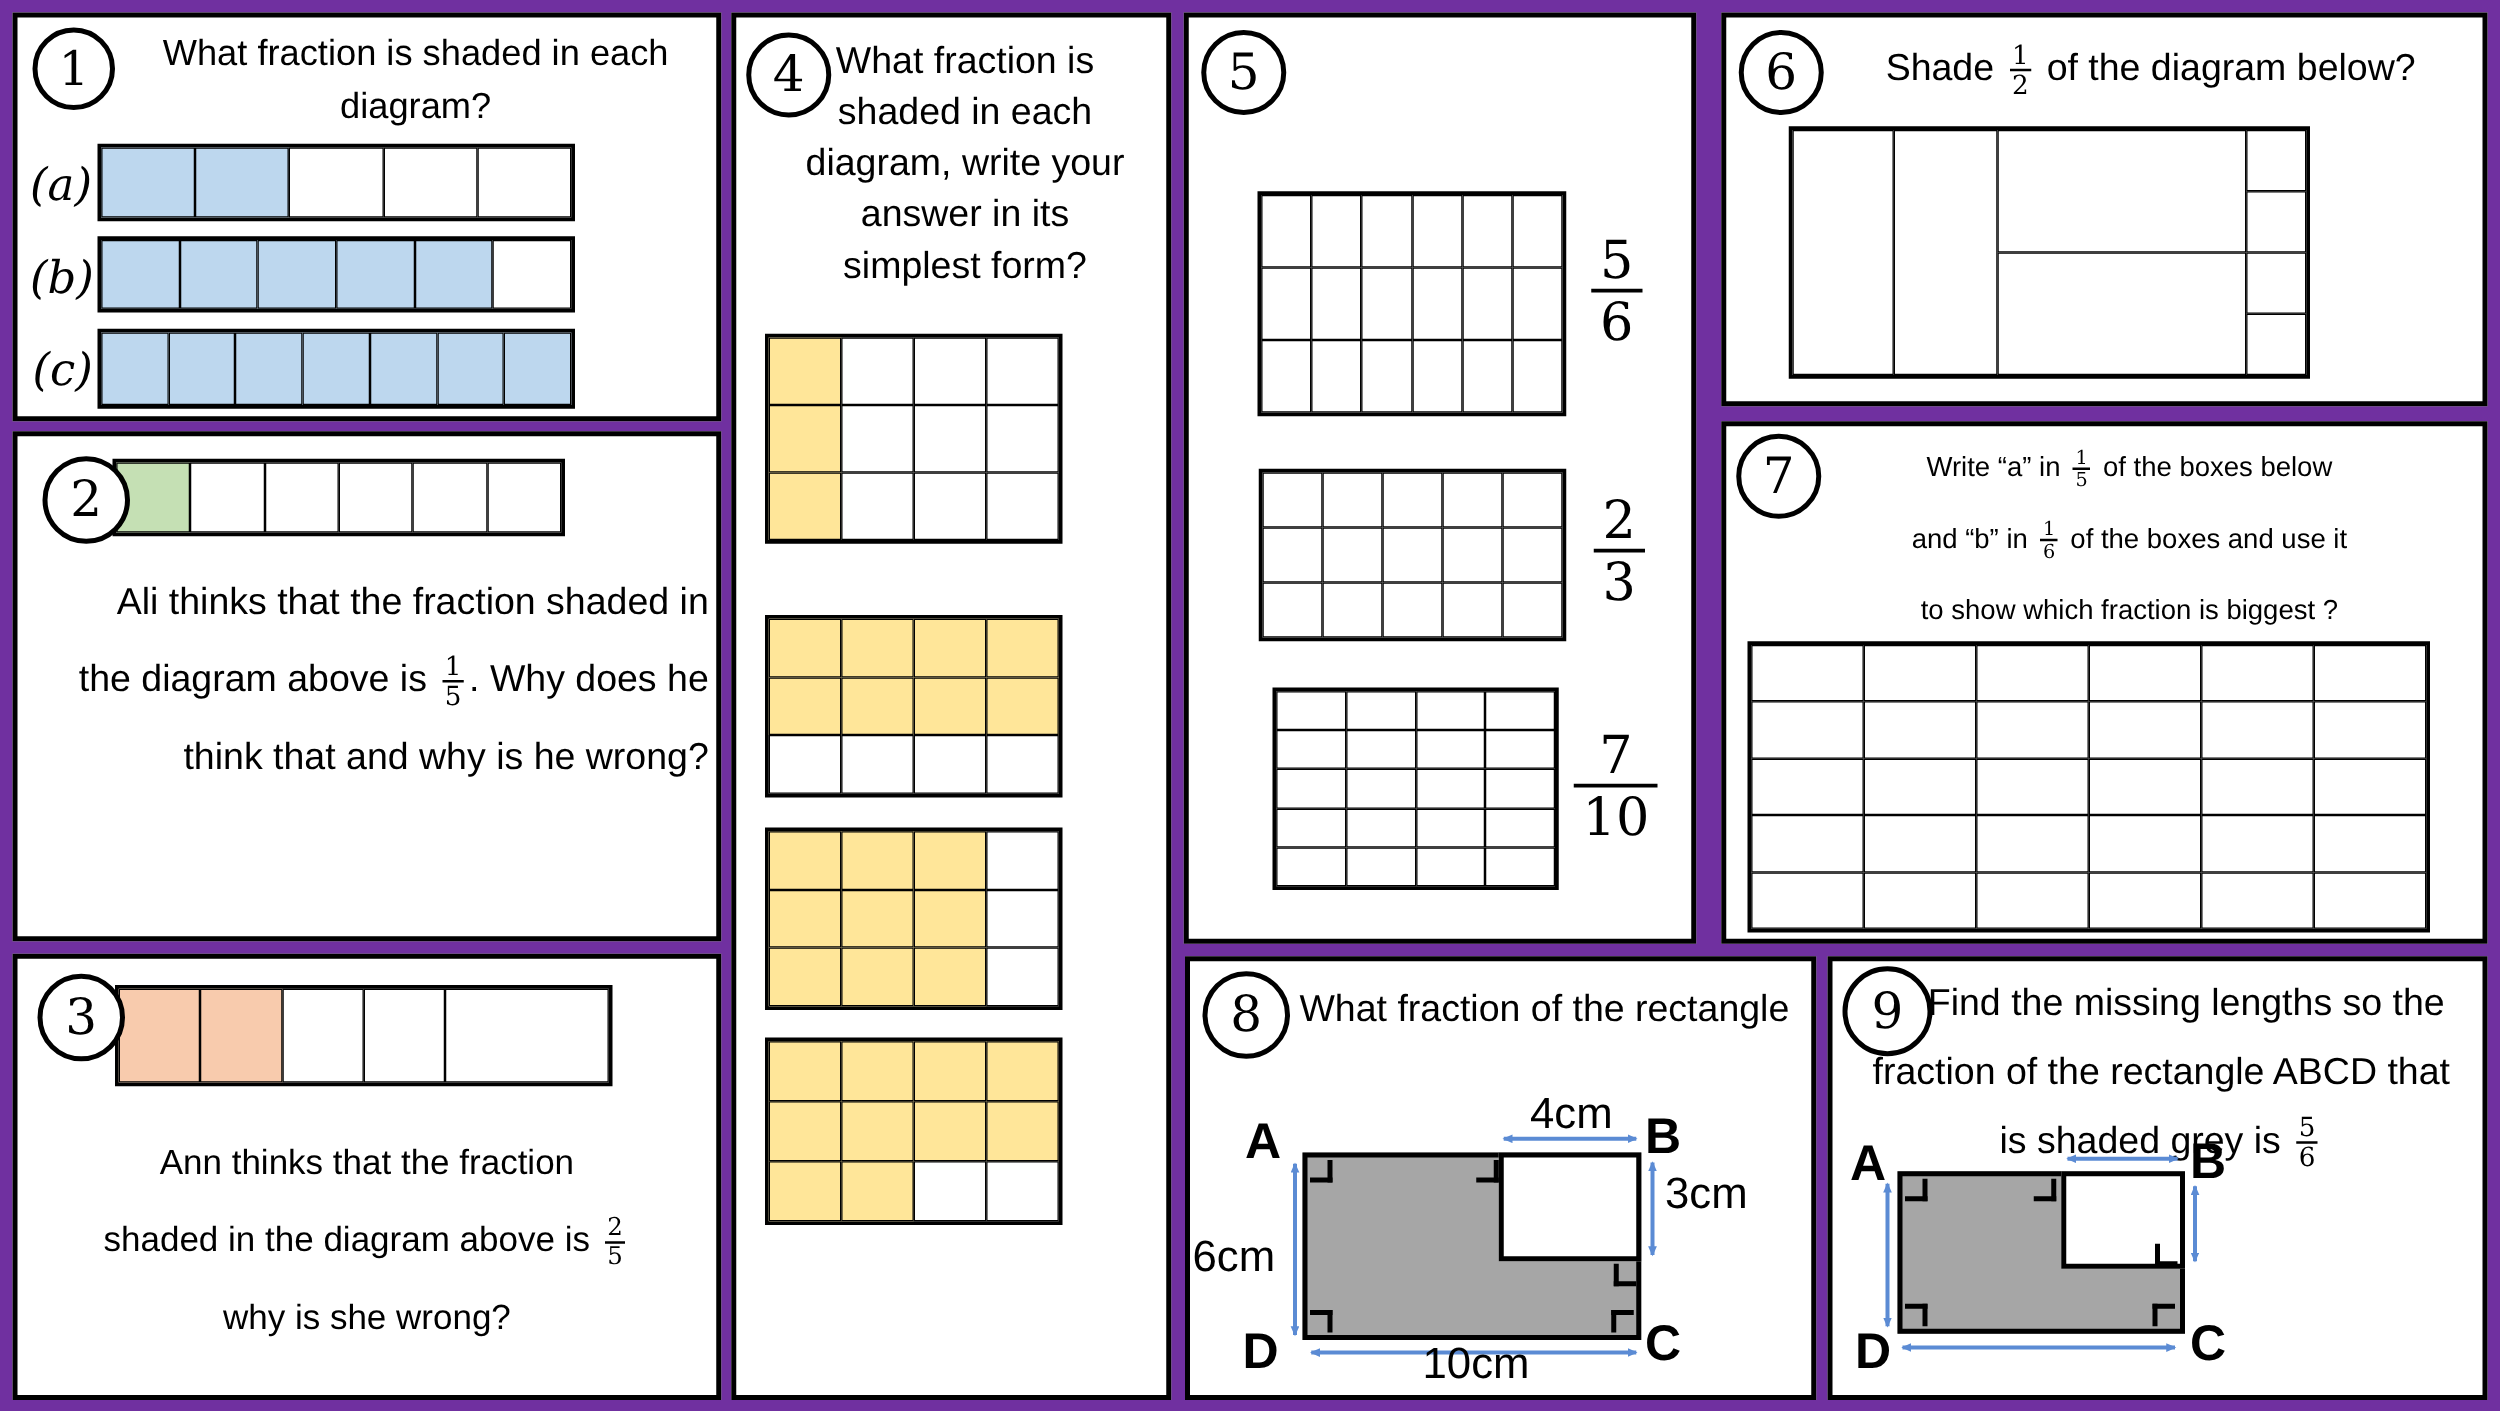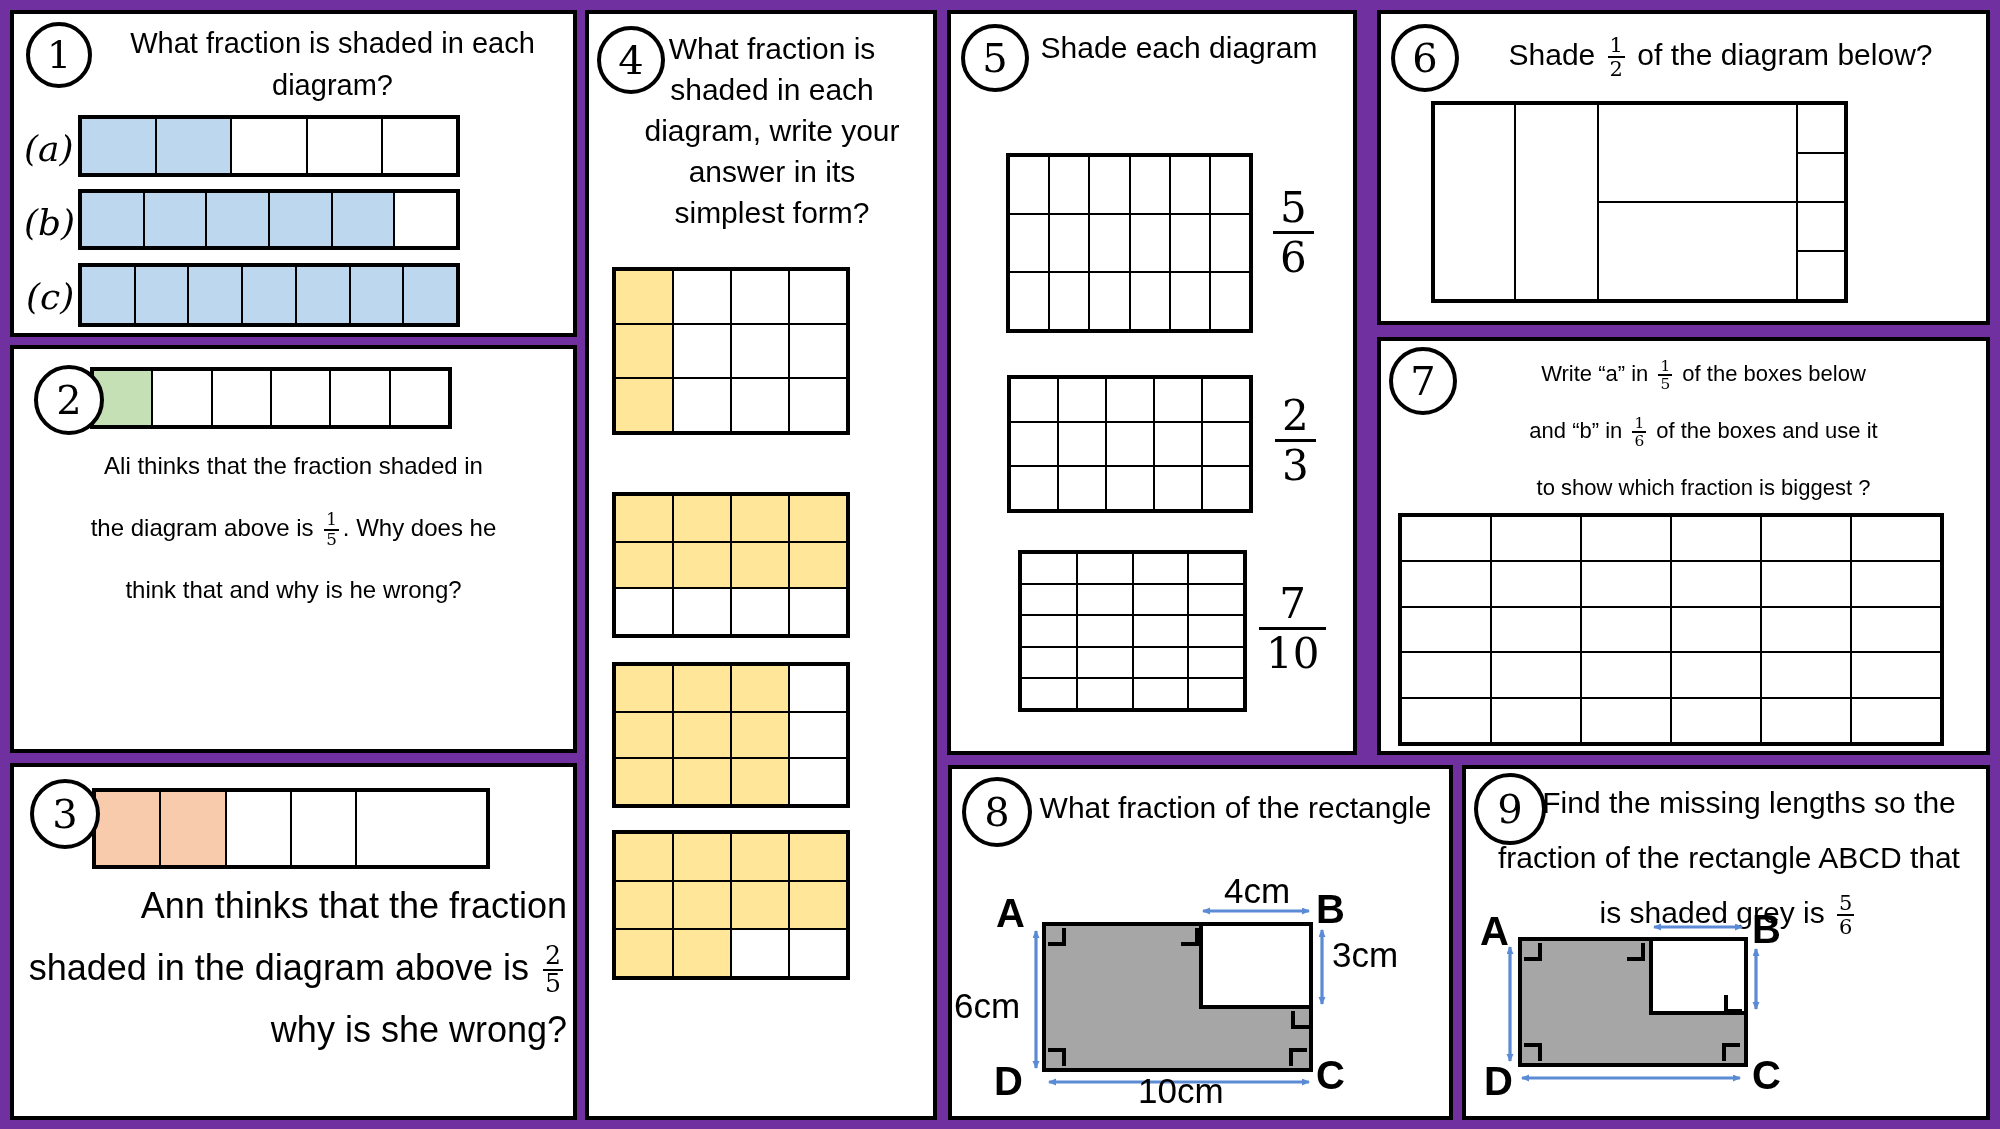--- a/index.html
+++ b/index.html
@@ -81,42 +81,42 @@
       <span>2</span>
     </div>
     <div class="grid" style="left: 76px; top: 18px; width: 362px; height: 62px; grid-template-columns: repeat(6, 1fr); grid-template-rows: repeat(1, 1fr);">
         <div style="background: rgb(197, 224, 180);"></div>
         <div></div>
         <div></div>
         <div></div>
         <div></div>
         <div></div>
       </div>
-    <div class="tc" style="position:absolute;left:6px;right:6px;top:86px;font-size:24px;line-height:62px;">
+    <div class="tc" style="position:absolute;left:6px;right:6px;top:102px;font-size:30px;line-height:62px;text-align:right;">
       <div><span>Ali thinks that the fraction shaded in</span></div>
       <div><span>the diagram above is </span><span class="fr">
             <span class="n">1</span>
             <span class="d">5</span>
           </span><span>. Why does he</span></div>
       <div><span>think that and why is he wrong?</span></div>
     </div>
   </section>
 
   <section class="panel" style="left:10px;top:763px;width:567px;height:357px;">
     <div class="qcircle" style="left:16px;top:12px;width:62px;height:62px;font-size:40px;">
       <span>3</span>
     </div>
     <div class="grid" style="left: 78px; top: 21px; width: 398px; height: 81px; grid-template-columns: 1fr 1fr 1fr 1fr 2fr; grid-template-rows: repeat(1, 1fr);">
         <div style="background: rgb(248, 203, 173);"></div>
         <div style="background: rgb(248, 203, 173);"></div>
         <div></div>
         <div></div>
         <div></div>
       </div>
-    <div class="tc" style="position:absolute;left:6px;right:6px;top:108px;font-size:36px;line-height:62px;text-align:right;">
+    <div class="tc" style="position:absolute;left:6px;right:6px;top:132px;font-size:28px;line-height:62px;">
       <div><span>Ann thinks that the fraction</span></div>
       <div><span>shaded in the diagram above is </span><span class="fr">
             <span class="n">2</span>
             <span class="d">5</span>
           </span></div>
       <div><span>why is she wrong?</span></div>
     </div>
   </section>
 
   <section class="panel" style="left:585px;top:10px;width:352px;height:1110px;">
@@ -186,21 +186,20 @@
         <div></div>
         <div></div>
       </div>
   </section>
 
   <section class="panel" style="left:947px;top:10px;width:410px;height:745px;">
     <div class="qcircle" style="left:10px;top:10px;width:60px;height:60px;font-size:40px;">
       <span>5</span>
     </div>
     <div class="tc" style="position:absolute;left:60px;right:6px;top:12px;font-size:30px;line-height:43px;">
-      <div>Shade each diagram</div>
     </div>
     <div class="grid" style="left: 55px; top: 139px; width: 247px; height: 180px; grid-template-columns: repeat(6, 1fr); grid-template-rows: repeat(3, 1fr);">
         <div></div>
         <div></div>
         <div></div>
         <div></div>
         <div></div>
         <div></div>
         <div></div>
         <div></div>

